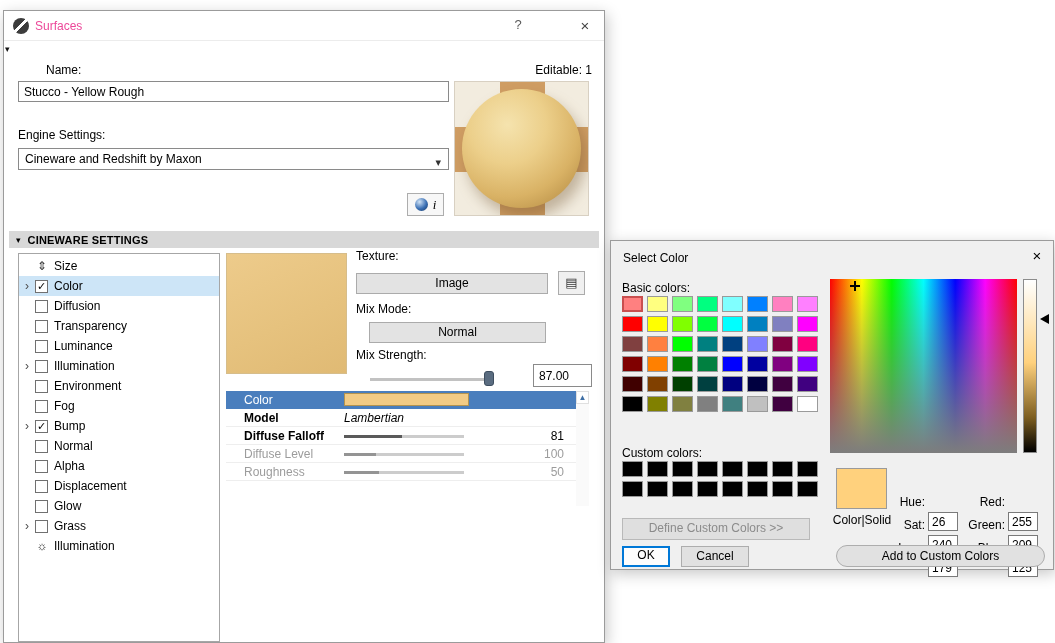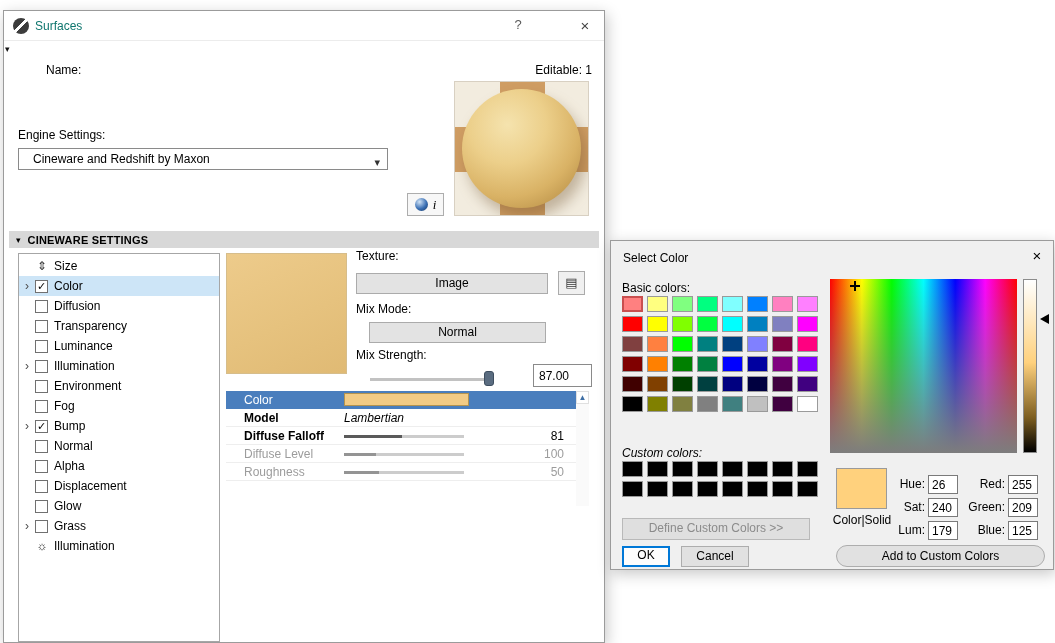--- a/index.html
+++ b/index.html
@@ -10,33 +10,33 @@
   }
   .dlg { position:absolute; background:#fff; border:1px solid #9b9b9b;
          box-shadow:2px 4px 14px rgba(0,0,0,.22); }
   #surfaces { left:3px; top:10px; width:602px; height:633px; }
   #selectcolor { left:610px; top:240px; width:444px; height:330px; background:#f0f0f0; }
 
   
   .s-titlebar { position:absolute; left:0; top:0; right:0; height:30px; border-bottom:1px solid #ececec; background:#fff; }
   .ac-logo { position:absolute; left:9px; top:7px; width:16px; height:16px; border-radius:50%;
              background:linear-gradient(135deg,#3d3d3d 42%,#ffffff 42% 56%,#3d3d3d 56%); }
-  .s-title { position:absolute; left:31px; top:8px; color:#0f766e; }
+  .s-title { position:absolute; left:31px; top:8px; color:#ec4899; }
   .s-help  { position:absolute; left:503px; top:6px; width:22px; height:20px; text-align:center; color:#5a5a5a; font-size:13px; }
   .s-close { position:absolute; left:568px; top:4px; width:26px; height:22px; text-align:center; line-height:22px; color:#444; font-size:15px; }
   .panel-arrow { position:absolute; left:1px; top:33px; font-size:9px; color:#111; }
 
   .lbl { position:absolute; color:#000; }
   .name-lbl { left:14px; top:52px;margin-left:28px; }
   .editable-lbl { right:12px; top:52px; }
   .name-input { position:absolute; left:14px; top:70px; width:431px; height:21px;
                 border:1px solid #8a8a8a; padding:1px 5px; font:12px "Liberation Sans",sans-serif; background:#fff; }
   .engine-lbl { left:14px; top:117px; }
-  .engine-select { position:absolute; left:14px; top:137px; width:370px; height:22px;
-                   border:1px solid #8a8a8a; background:#fff; line-height:20px; padding-left:14px; }
+  .engine-select { position:absolute; left:14px; top:137px; width:431px; height:22px;
+                   border:1px solid #8a8a8a; background:#fff; line-height:20px; padding-left:6px; }
   .engine-caret { position:absolute; right:7px; top:3px; font-size:11px; color:#333; }
 
   .preview3d { position:absolute; left:450px; top:70px; width:135px; height:135px; border:1px solid #d8d0c2;
                background-color:#f2ecdf;
                background-image:conic-gradient(#cf9d63 0 25%, transparent 0 50%, #cf9d63 0 75%, transparent 0);
                background-size:90px 90px; overflow:hidden; }
   .sphere { position:absolute; left:7px; top:7px; width:119px; height:119px; border-radius:50%;
             background:radial-gradient(circle at 38% 30%, #f5e3ae 0%, #eccf8a 35%, #d9b265 65%, #b58c44 92%, #a57d39 100%);
             filter:drop-shadow(5px 9px 7px rgba(100,70,30,.35)); }
 
@@ -94,21 +94,21 @@
   .prop-dis .prop-label, .prop-dis .prop-value { color:#9c9c9c; font-weight:normal; }
   .prop-dis .prop-fill { background:#949494; }
   .tbl-scroll { position:absolute; left:572px; top:380px; width:13px; height:115px; background:#fafafa; }
   .scroll-up { width:13px; height:13px; background:#ffffff; border:1px solid #e0e0e0; color:#3f6fa5;
                font-size:8px; text-align:center; line-height:11px; }
 
   
   .sc-title { position:absolute; left:12px; top:10px; color:#000; }
   .sc-close { position:absolute; right:0; top:0; width:32px; height:29px; text-align:center; line-height:29px; font-size:15px; }
   .sc-basic-lbl { left:11px; top:40px; }
-  .sc-custom-lbl { left:11px; top:205px;font-style:italic; }
+  .sc-custom-lbl { left:11px; top:205px; }
   .cgrid { position:absolute; display:grid; grid-template-columns:repeat(8,21px); grid-auto-rows:16px; gap:4px; }
   .basic-grid { left:11px; top:55px; }
   .custom-grid { left:11px; top:220px; }
   .color-cell { width:21px; height:16px; border:1px solid #9a9a9a; }
   .color-cell.selected { border:2px solid #c94f4f; }
 
   .grad-field { position:absolute; left:219px; top:38px; width:187px; height:174px;
     background-image:
       linear-gradient(to bottom, rgba(125,125,125,0) 0%, #7d7d7d 100%),
       linear-gradient(to right, #ff0000 0%, #ffff00 17%, #00ff00 33%, #00ffff 50%, #0000ff 67%, #ff00ff 83%, #ff0000 100%); }
@@ -120,21 +120,21 @@
     border-top:5px solid transparent; border-bottom:5px solid transparent; border-right:9px solid #000; }
 
   .preview-swatch { position:absolute; left:225px; top:227px; width:51px; height:41px; border:1px solid #9a9a9a; }
   .colorsolid-lbl { left:213px; top:272px; width:76px; text-align:center; font-size:12px; }
 
   .num-field { position:absolute; white-space:nowrap; }
   .f-hue { left:272px; top:234px; } .f-sat { left:272px; top:257px; } .f-lum { left:272px; top:280px; }
   .f-red { left:352px; top:234px; } .f-green { left:352px; top:257px; } .f-blue { left:352px; top:280px; }
   .num-label { display:inline-block; width:42px; text-align:right; margin-right:3px; }
   .num-input { width:30px; height:19px; border:1px solid #7a7a7a; font:12px "Liberation Sans",sans-serif;
-               padding:1px 3px; background:#fff; vertical-align:middle; }
+               padding:1px 3px; background:#fff; vertical-align:middle;margin-top:37px; }
 
   .wbtn { position:absolute; background:#e1e1e1; border:1px solid #adadad; font:12px "Liberation Sans",sans-serif;
           text-align:center; line-height:19px; }
   .define-btn { left:11px; top:277px; width:188px; height:22px; background:#dfdfdf; border-color:#b9b9b9; color:#8b8b8b; }
   .ok-btn { left:11px; top:305px; width:48px; height:21px; background:#fdfdfd; border:1px solid #0078d7;
             box-shadow:inset 0 0 0 1px #0078d7; line-height:17px; }
   .cancel-btn { left:70px; top:305px; width:68px; height:21px; }
   .add-btn { left:225px; top:304px; width:209px; height:22px; line-height:20px;border-radius:11px; }
 </style>
 </head>
@@ -144,20 +144,21 @@
   <div class="s-titlebar">
     <span class="ac-logo"></span>
     <span class="s-title">Surfaces</span>
     <span class="s-help">?</span>
     <span class="s-close">×</span>
   </div>
   <span class="panel-arrow">▾</span>
 
   <span class="lbl name-lbl">Name:</span>
   <span class="lbl editable-lbl">Editable: 1</span>
+  <input class="name-input" value="Stucco - Yellow Rough" style="">
 
   <span class="lbl engine-lbl">Engine Settings:</span>
   <div class="engine-select">
     <span>Cineware and Redshift by Maxon</span>
     <span class="engine-caret">▾</span>
   </div>
 
   <div class="preview3d">
     <div class="sphere"></div>
   </div>

